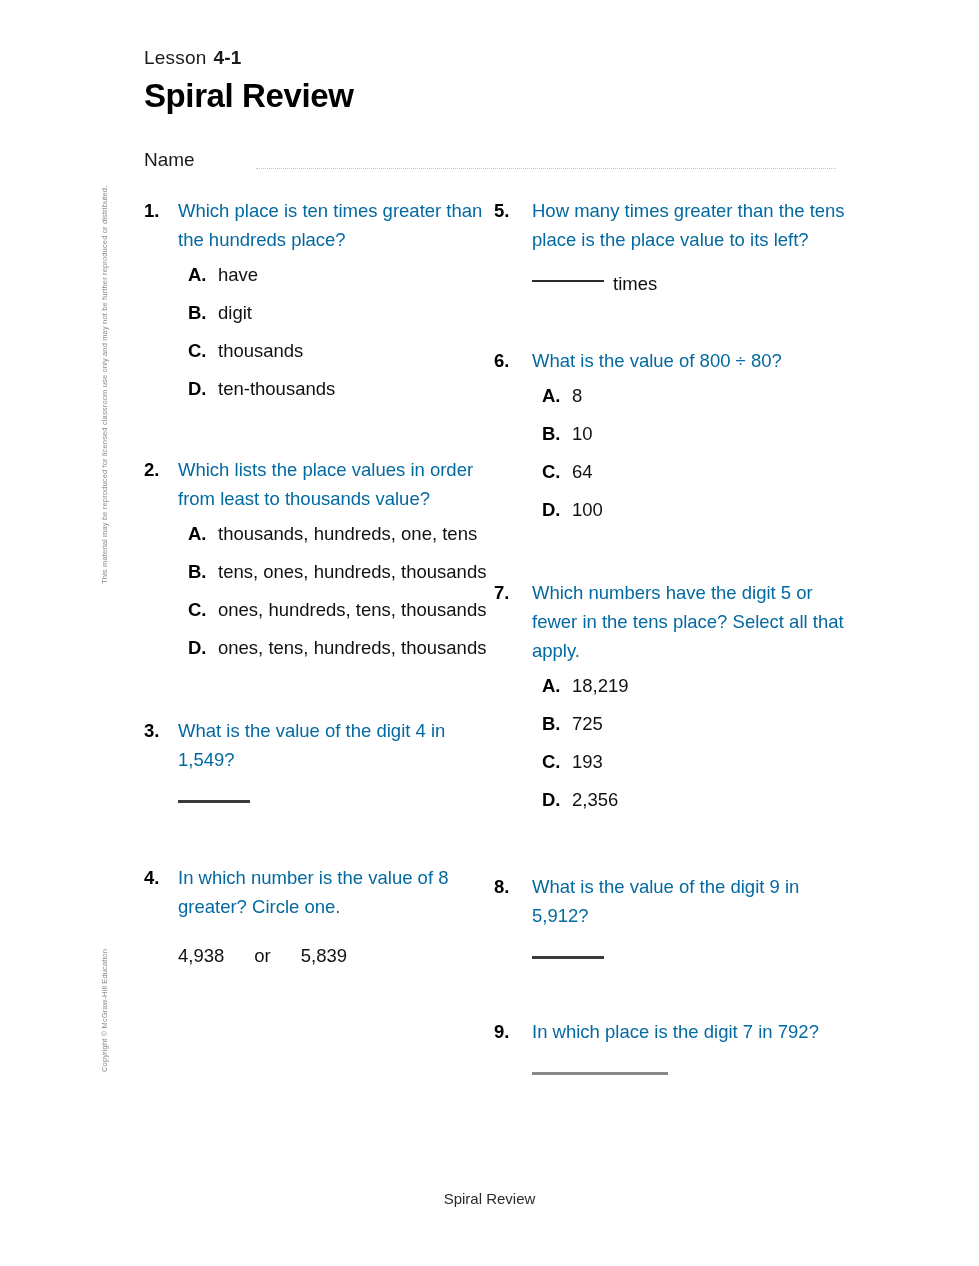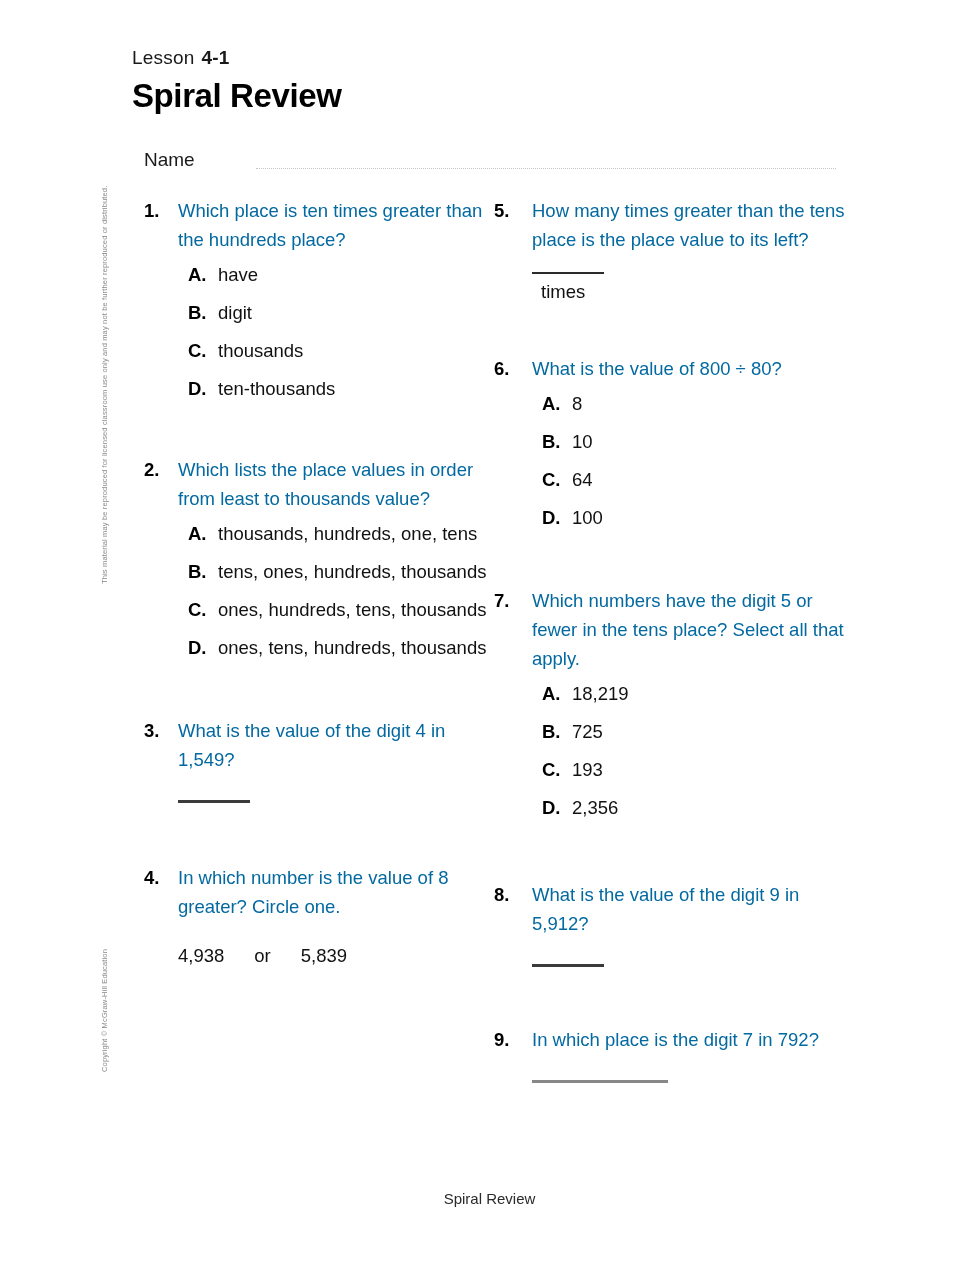--- a/index.html
+++ b/index.html
@@ -12,21 +12,21 @@
     height: 1266px;
     position: relative;
     font-family: "Liberation Sans", sans-serif;
     color: #000000;
     overflow: hidden;
   }
 
   
   .header {
     position: absolute;
-    left: 132px;
+    left: 144px;
     top: 46px;
     width: 700px;
   }
   .lesson-line {
     font-size: 19px;
     letter-spacing: 0.2px;
     line-height: 24px;
     color: #1a1a1a;
   }
   .lesson-label { font-weight: 400; }
@@ -135,23 +135,22 @@
   
   .answer-line {
     height: 3px;
     background: #3b3b3b;
     margin-top: 26px;
   }
   .answer-line.w-short { width: 72px; }
   .answer-line.w-long  { width: 136px; background: #888888; }
   .inline-answer {
     display: flex;
-    align-items: flex-start;
+    align-items: center;
     margin-top: 18px;
-    flex-direction: column;
   }
   .inline-blank {
     width: 72px;
     height: 2px;
     background: #2b2b2b;
     margin-bottom: 6px;
   }
   .inline-unit {
     font-size: 18.5px;
     line-height: 24px;

